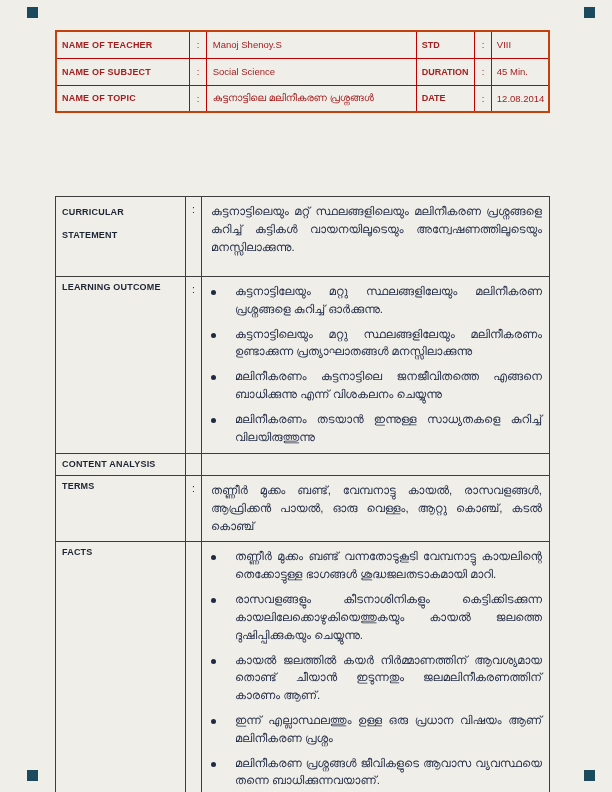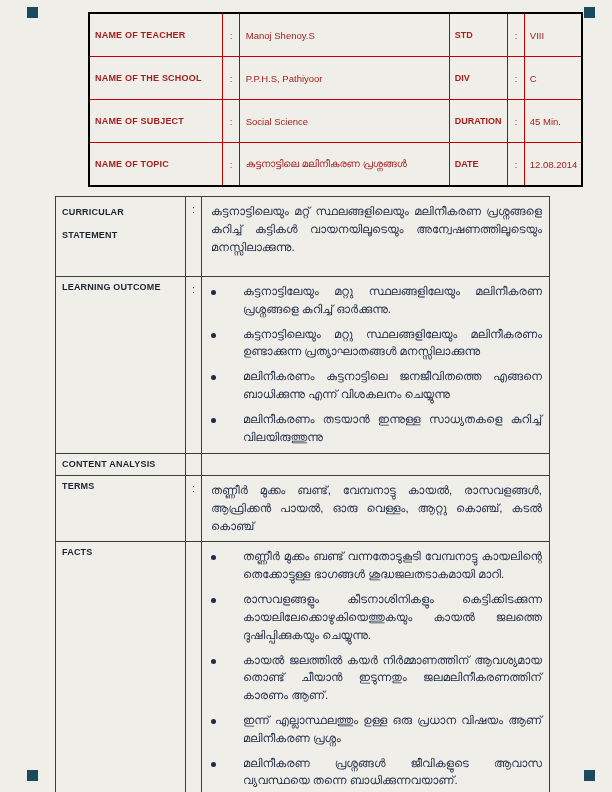--- a/index.html
+++ b/index.html
@@ -12,35 +12,34 @@
   }
   .page{position:absolute;inset:0;background:#f0eee8}
   .corner{position:absolute;width:11px;height:11px;background:#1b4a5e}
   .corner.tl{left:27px;top:7px}
   .corner.tr{right:17px;top:7px}
   .corner.bl{left:27px;bottom:11px}
   .corner.br{right:17px;bottom:11px}
 
   
   .info-table{
-    position:absolute;left:55px;top:12px;width:495px;
+    position:absolute;left:55px;top:30px;width:495px;
     border-collapse:collapse;table-layout:fixed;
-    border:2px solid #000000;
-    margin-left:33px;
+    border:2px solid #c2410c;
   }
   .info-table td{
     border:1px solid #c00000;
     height:27px;vertical-align:middle;
     color:#a31f1f;
     overflow:hidden;white-space:nowrap;
   }
   .it-label{width:130px;font-weight:bold;font-size:9px;padding:0 5px;letter-spacing:.2px}
   .it-colon{width:16px;font-size:9.5px;text-align:center}
   .it-value{width:204px;font-size:9.5px;padding:0 6px}
-  .it-label2{width:57px;font-weight:bold;font-size:9px;padding:16px 5px}
+  .it-label2{width:57px;font-weight:bold;font-size:9px;padding:0 5px}
   .it-value2{width:56px;font-size:9.5px;padding:0 5px}
   .ml{font-size:10px}
 
   
   .plan-table{
     position:absolute;left:55px;top:196px;width:495px;
     border-collapse:collapse;table-layout:fixed;
     border:1.5px solid #3d3d3d;
   }
   .plan-table td{
@@ -52,21 +51,21 @@
     padding:4px 6px;line-height:1.5;letter-spacing:.2px;
   }
   .pt-label--tall{line-height:2.6}
   .pt-colon{width:16px;font-size:10.5px;color:#1f2a44;text-align:center;padding-top:6px}
   .pt-content{
     font-size:11.5px;color:#1f2a44;
     padding:6px 7px 6px 9px;line-height:1.55;
   }
   .para{text-align:justify}
   .bullets{display:flex;flex-direction:column;gap:7px}
-  .bullet-item{display:flex;gap:27px}
+  .bullet-item{display:flex;gap:19px}
   .bullet-dot{flex:0 0 auto;width:5px;height:5px;border-radius:50%;background:#1f2a44;margin-top:7px}
   .bullet-text{flex:1;text-align:justify}
 </style>
 </head>
 <body>
 
 <div class="page">
 
   <div class="corner tl"></div>
   <div class="corner tr"></div>
@@ -75,28 +74,20 @@
 
   <table class="info-table">
     <tbody>
         <tr>
       <td class="it-label">NAME OF TEACHER</td>
       <td class="it-colon">:</td>
       <td class="it-value">Manoj Shenoy.S</td>
       <td class="it-label2">STD</td>
       <td class="it-colon">:</td>
       <td class="it-value2">VIII</td>
-    </tr>
-    <tr>
-      <td class="it-label">NAME OF THE SCHOOL</td>
-      <td class="it-colon">:</td>
-      <td class="it-value">P.P.H.S, Pathiyoor</td>
-      <td class="it-label2">DIV</td>
-      <td class="it-colon">:</td>
-      <td class="it-value2">C</td>
     </tr>
     <tr>
       <td class="it-label">NAME OF SUBJECT</td>
       <td class="it-colon">:</td>
       <td class="it-value">Social Science</td>
       <td class="it-label2">DURATION</td>
       <td class="it-colon">:</td>
       <td class="it-value2">45 Min.</td>
     </tr>
     <tr>

